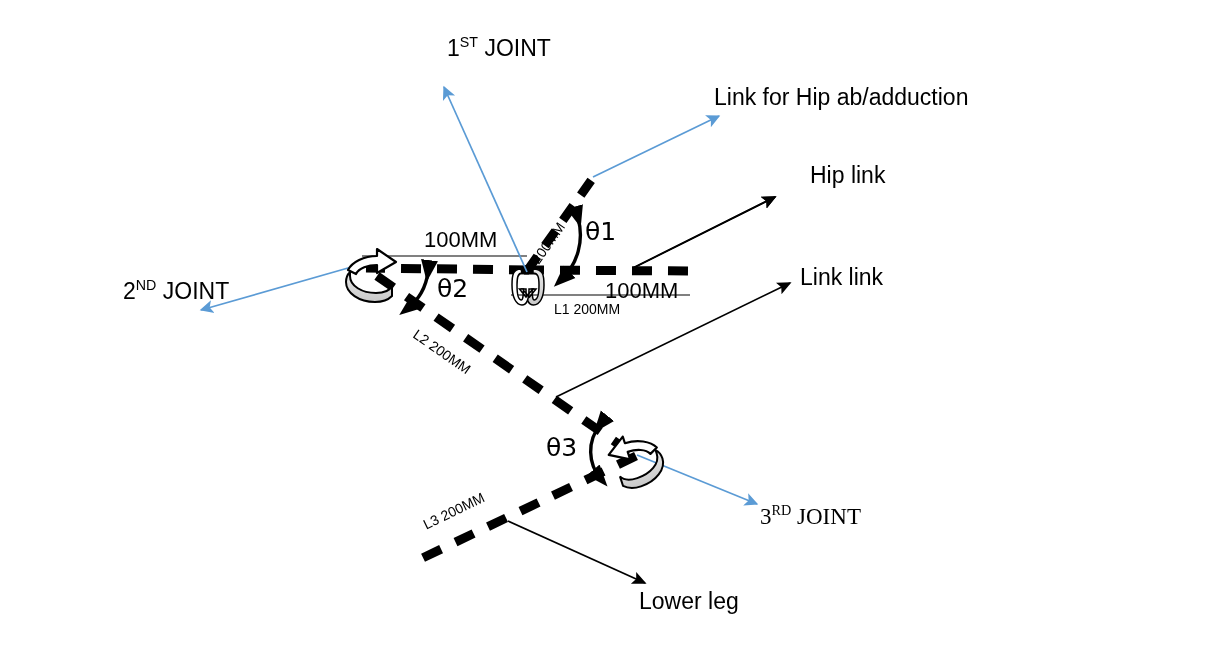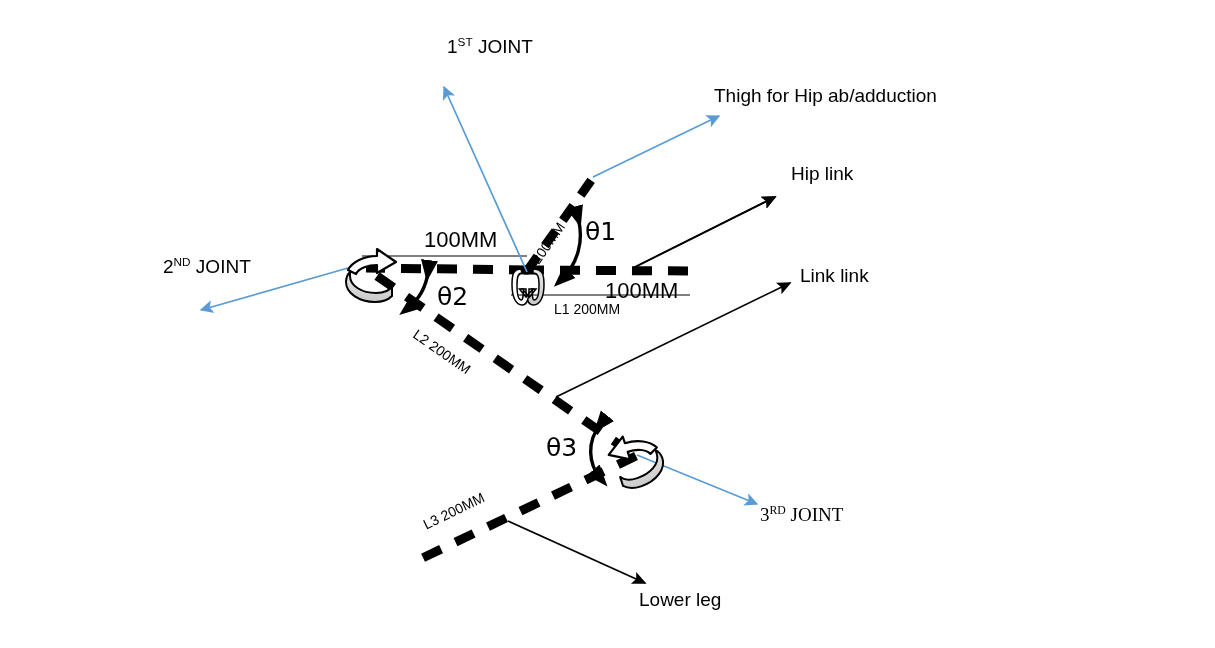--- a/index.html
+++ b/index.html
@@ -27,21 +27,21 @@
     height: 648px;
   }
   .lbl {
     position: absolute;
     white-space: nowrap;
     color: #000000;
     font-family: "Liberation Sans", sans-serif;
     line-height: 1;
     user-select: none;
   }
-  .lbl-big   { font-size: 19px; }
+  .lbl-big   { font-size: 23px; }
   .lbl-mid   { font-size: 22px; }
   .lbl-small { font-size: 14px; }
   .lbl-theta { font-size: 25px; font-family: "DejaVu Sans", sans-serif; }
   .sup {
     font-size: 0.62em;
     vertical-align: super;
     line-height: 0;
   }
   .rot-label {
     transform-origin: 0 0;
@@ -131,39 +131,39 @@
                C -16,30 -10,32 -3,32 C 13,32 26,23 26,12 C 26,8 25,5 22,2 Z" fill="url(#gradGray)" stroke="#000000" stroke-width="2"></path>
       <path d="M 24,0 C 20,-8 8,-14 -5,-14 L -5,-21 L -24,-8 L -5,3 L -5,-5
                C 4,-5 13,-2 16,4 Z" fill="#ffffff" stroke="#000000" stroke-width="2.2" stroke-linejoin="round"></path>
     </g>
   </svg>
 
   <div class="lbl lbl-big" style="left:447px; top:37px;">
     <span>1</span><span class="sup">ST</span><span> JOINT</span>
   </div>
 
-  <div class="lbl lbl-big" style="left:123px; top:257px;margin-left:40px;">
+  <div class="lbl lbl-big" style="left:123px; top:280px;">
     <span>2</span><span class="sup">ND</span><span> JOINT</span>
   </div>
 
   <div class="lbl lbl-big" style="left:760px; top:505px;font-family:Liberation Serif, serif;">
     <span>3</span><span class="sup">RD</span><span> JOINT</span>
   </div>
 
-  <div class="lbl lbl-big" style="left:714px; top:86px;">Thigh for Hip ab/adduction</div>
+  <div class="lbl lbl-big" style="left:714px; top:86px;">Link for Hip ab/adduction</div>
 
-  <div class="lbl lbl-big" style="left:791px; top:164px;">Hip link</div>
+  <div class="lbl lbl-big" style="left:810px; top:164px;">Hip link</div>
 
   <div class="lbl lbl-big" style="left:800px; top:266px;">Link link</div>
 
   <div class="lbl lbl-big" style="left:639px; top:590px;">Lower leg</div>
 
   <div class="lbl lbl-theta" style="left:585px; top:219px;">θ1</div>
 
-  <div class="lbl lbl-theta" style="left:437px; top:276px;margin-top:8px;">θ2</div>
+  <div class="lbl lbl-theta" style="left:437px; top:276px;">θ2</div>
 
   <div class="lbl lbl-theta" style="left:546px; top:435px;">θ3</div>
 
   <div class="lbl lbl-mid" style="left:424px; top:229px;">100MM</div>
 
   <div class="lbl lbl-mid" style="left:605px; top:280px;">100MM</div>
 
   <div class="lbl lbl-small rot-label" style="left:529px; top:258px; transform: rotate(-55deg);">200MM</div>
 
   <div class="lbl lbl-small" style="left:506px; top:302px;margin-left:48px;">L1 200MM</div>

